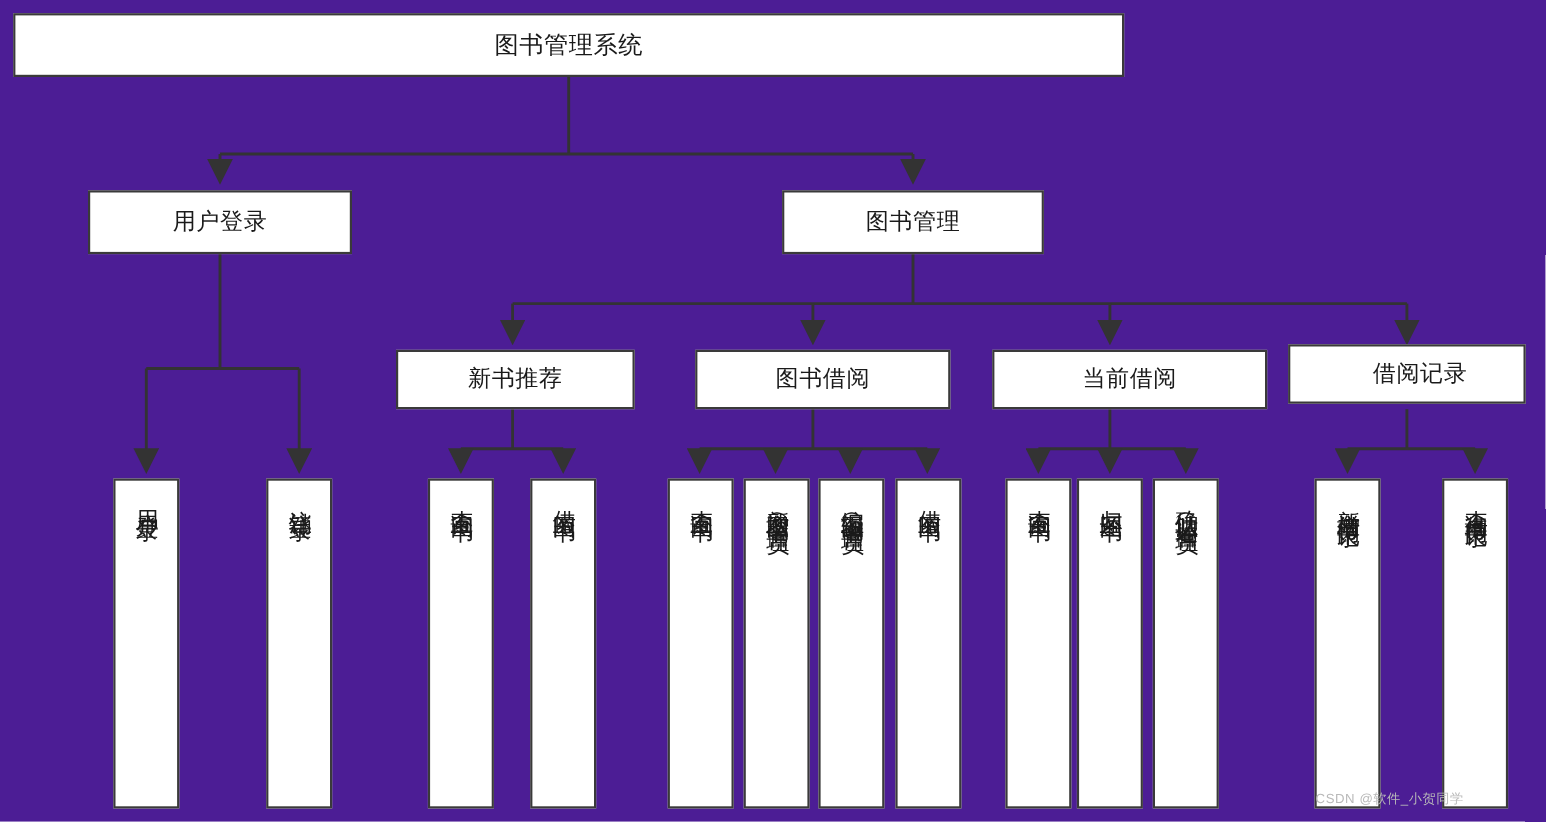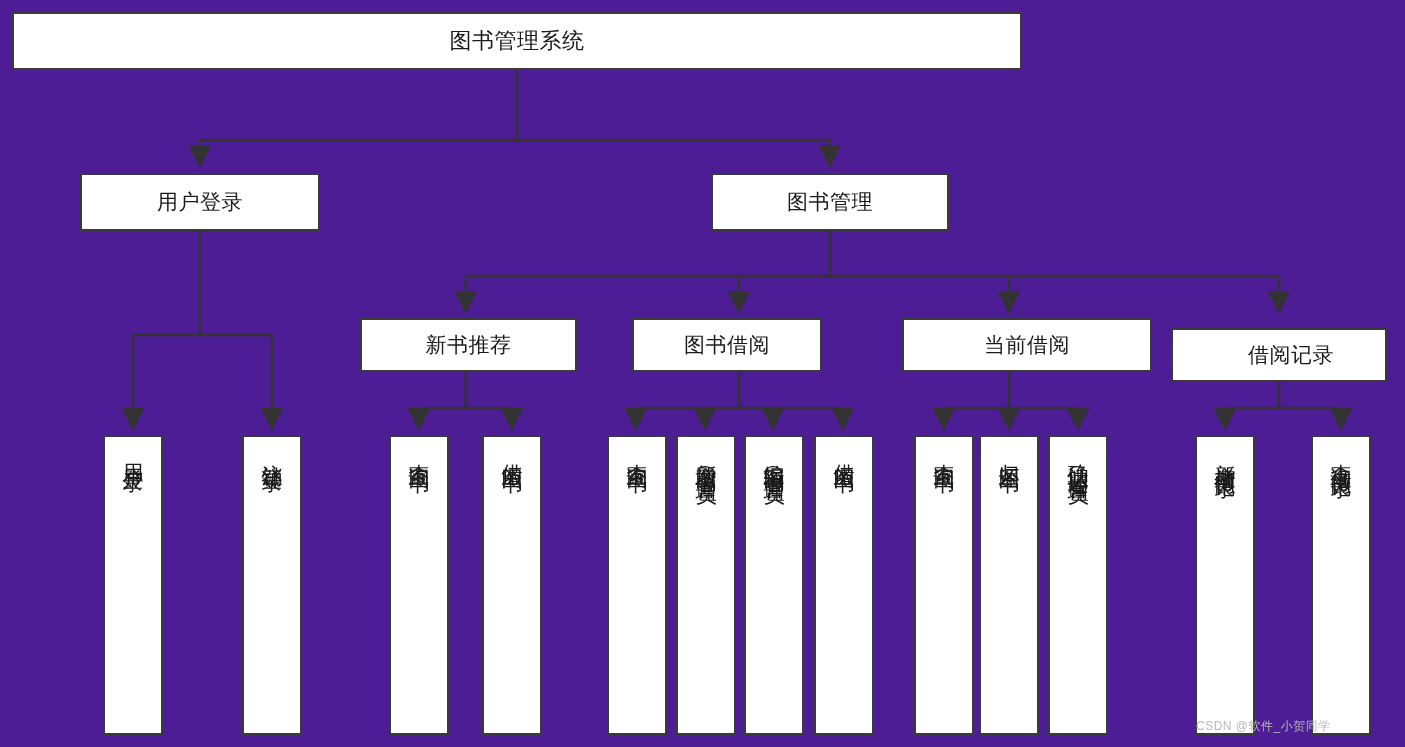--- a/index.html
+++ b/index.html
@@ -127,27 +127,27 @@
   <div class="node h-node" style="left:80px; top:173px; width:240px; height:58px;">
     <span>用户登录</span>
   </div>
   <div class="node h-node" style="left:360px; top:318px; width:217px; height:54px;">
     <span>新书推荐</span>
   </div>
 
   <div class="node h-node" style="left:711px; top:173px; width:238px; height:58px;">
     <span>图书管理</span>
   </div>
-  <div class="node h-node" style="left:632px; top:318px; width:190px; height:54px;">
+  <div class="node h-node" style="left:632px; top:318px; width:232px; height:54px;">
     <span>图书借阅</span>
   </div>
   <div class="node h-node" style="left:902px; top:318px; width:250px; height:54px;">
     <span>当前借阅</span>
   </div>
-  <div class="node h-node" style="left:1171px; top:328px; width:216px; height:54px;padding-left:24px;">
+  <div class="node h-node" style="left:1171px; top:313px; width:216px; height:54px;padding-left:24px;">
     <span>借阅记录</span>
   </div>
 
   <div class="node v-node" style="left:103px; top:435px; width:60px; height:300px;">
     <span class="v-label">用户登录</span>
   </div>
   <div class="node v-node" style="left:242px; top:435px; width:60px; height:300px;">
     <span class="v-label">注销登录</span>
   </div>
 

